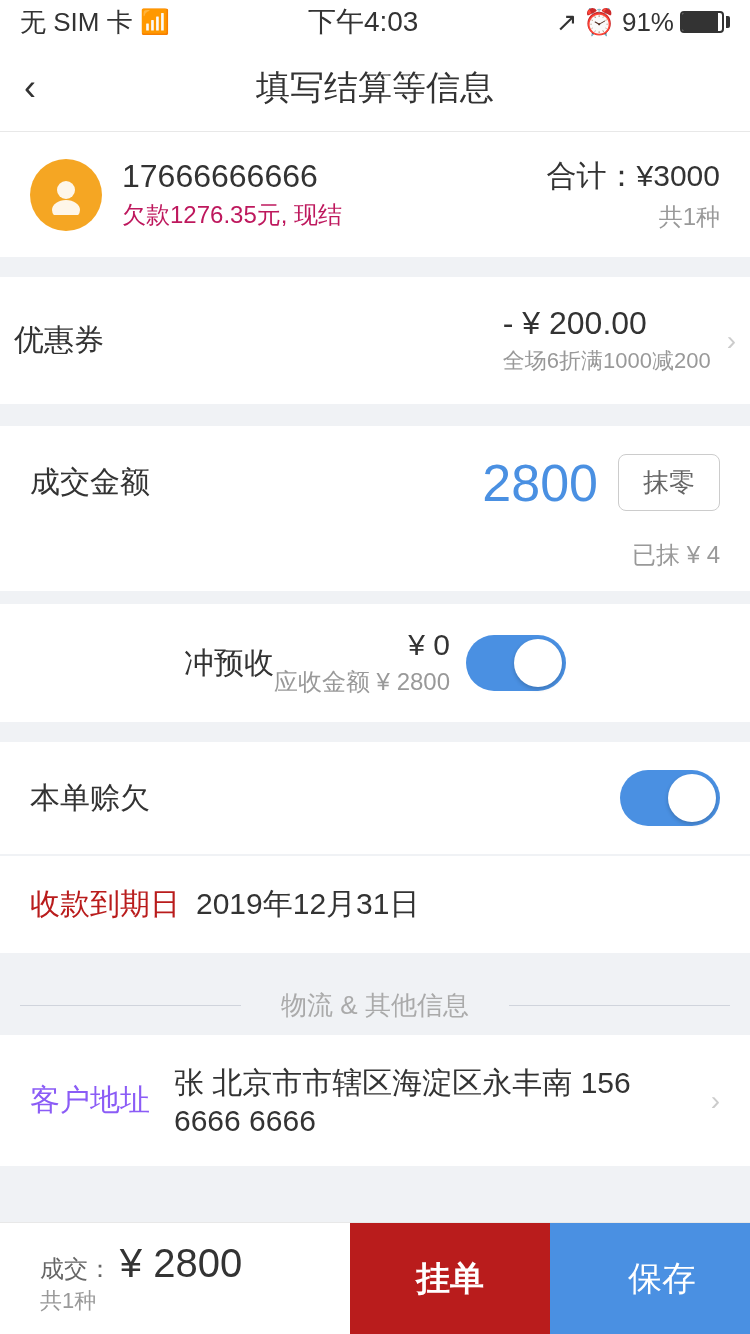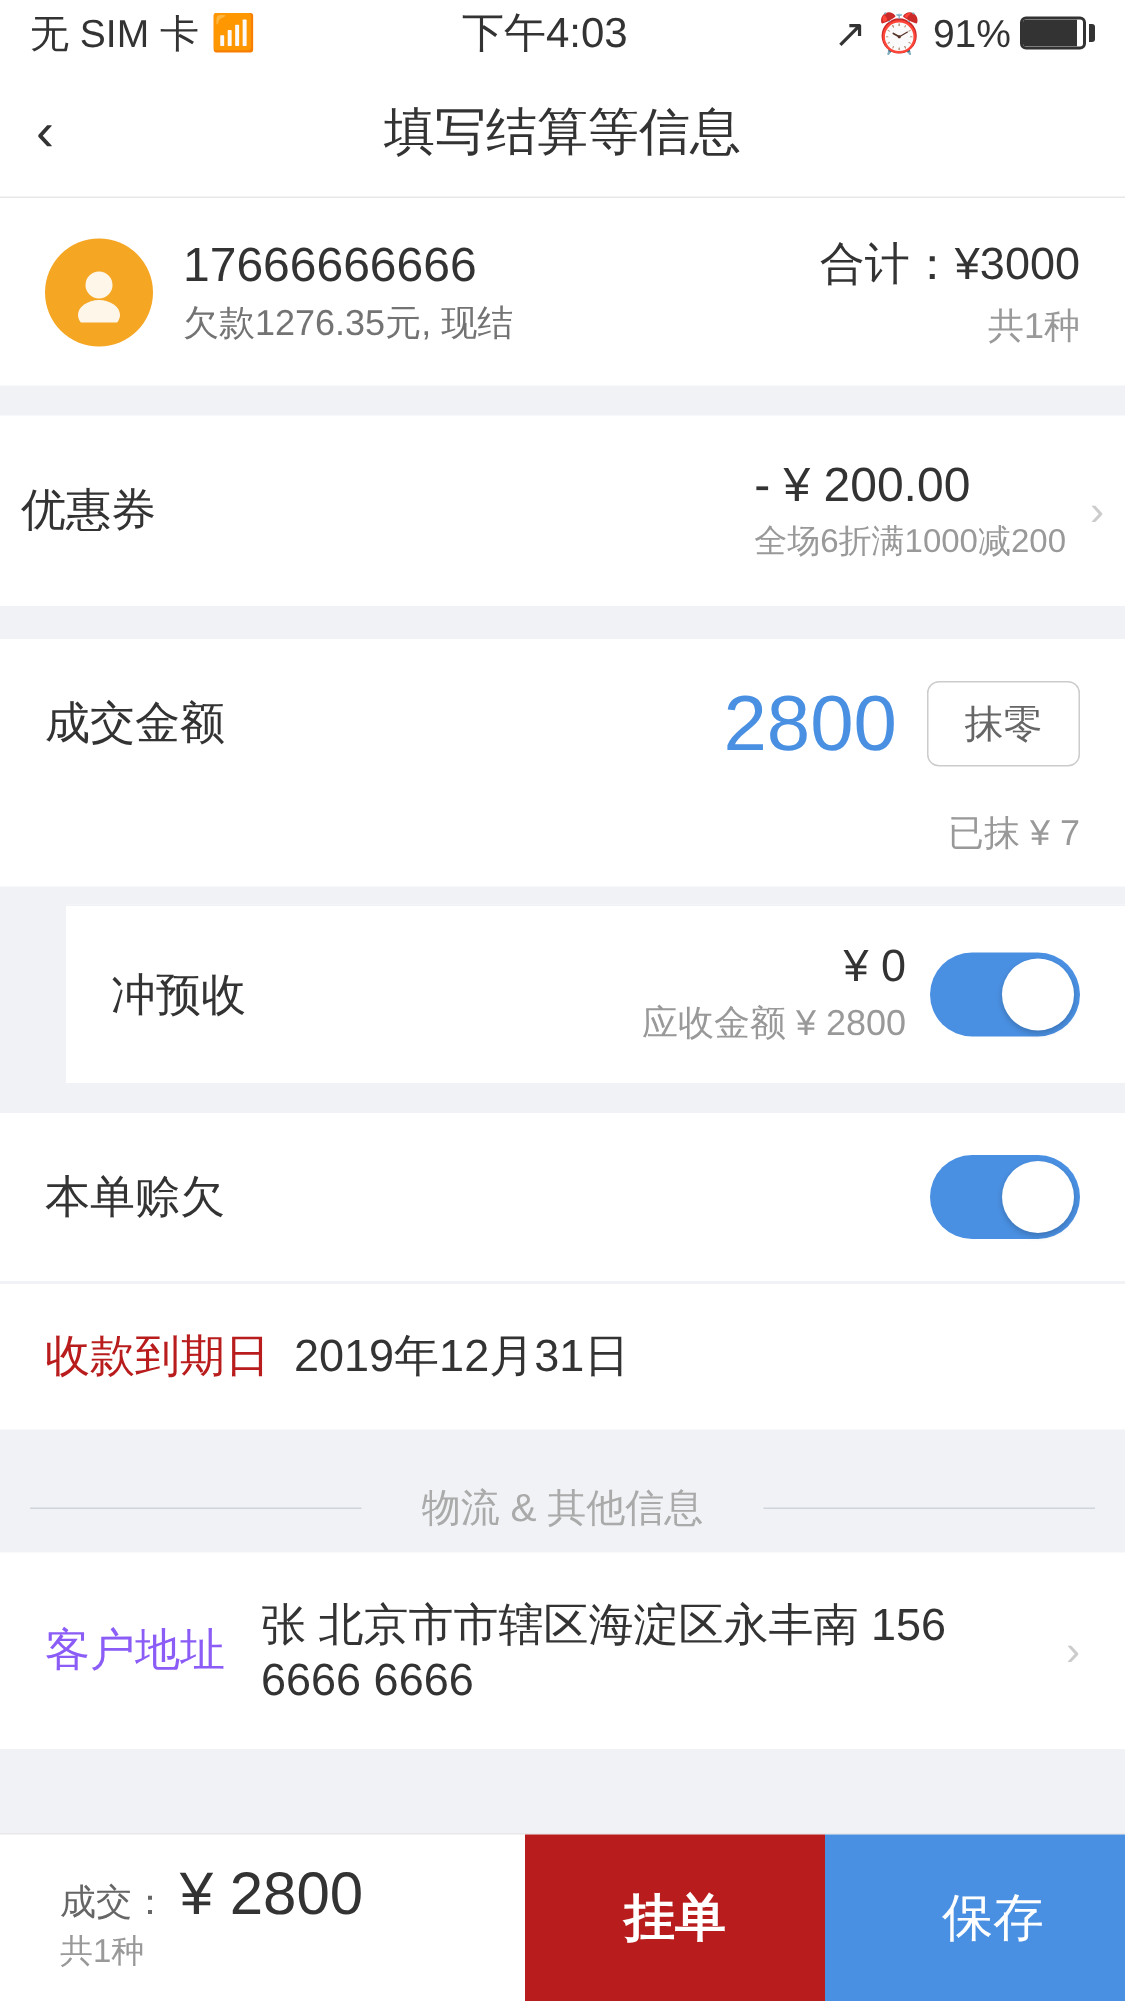--- a/index.html
+++ b/index.html
@@ -126,21 +126,21 @@
       width: 40px;
       height: 40px;
     }
     .customer-name {
       font-size: 32px;
       font-weight: 500;
       color: #333;
     }
     .customer-sub {
       font-size: 24px;
-      color: #737373;
+      color: #be185d;
       margin-top: 4px;
     }
     .order-summary {
       text-align: right;
     }
     .order-total {
       font-size: 30px;
       color: #333;
     }
     .order-count {
@@ -232,23 +232,22 @@
       padding: 0 30px 20px 30px;
       text-align: right;
     }
 
     
     .chong-row {
       background: #fff;
       padding: 24px 30px;
       display: flex;
       align-items: center;
-      justify-content: space-between;
+      justify-content: center;
       border-top: 1px solid #f0f2f5;
-      margin-left: 44px;
     }
     .chong-label {
       font-size: 30px;
       color: #333;
     }
     .chong-right {
       display: flex;
       align-items: center;
       gap: 16px;
     }
@@ -479,21 +478,21 @@
   <div class="section-divider"></div>
 
   <div class="amount-section">
     <div class="amount-row">
       <span class="amount-label">成交金额</span>
       <div class="amount-right">
         <span class="amount-value">2800</span>
         <button class="round-btn">抹零</button>
       </div>
     </div>
-    <div class="amount-sub">已抹  ¥ 7</div>
+    <div class="amount-sub">已抹  ¥ 4</div>
   </div>
 
   <div class="chong-row">
     <span class="chong-label">冲预收</span>
     <div class="chong-right">
       <div class="chong-amount">
         <div class="chong-value">¥ 0</div>
         <div class="chong-sub">应收金额 ¥ 2800</div>
       </div>
       <div class="toggle">

